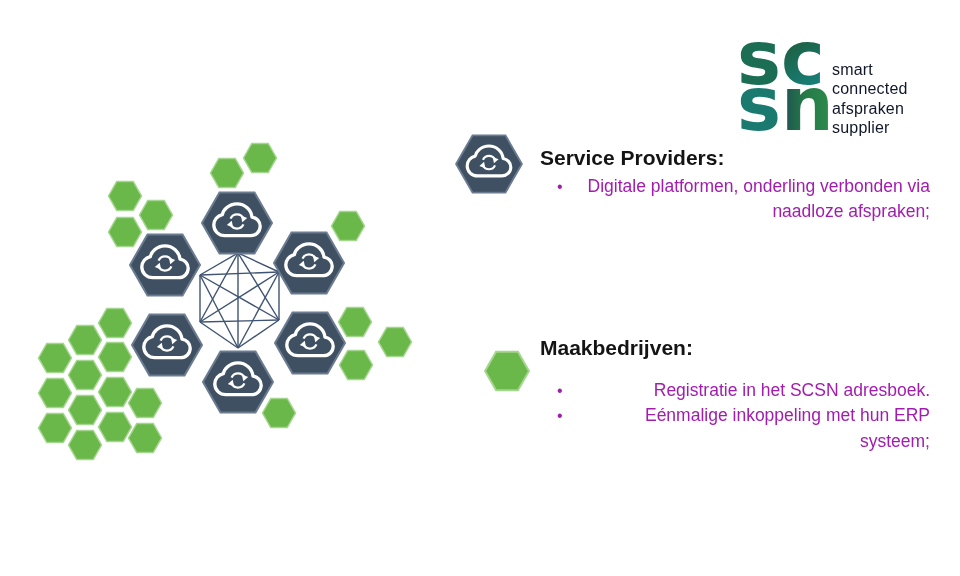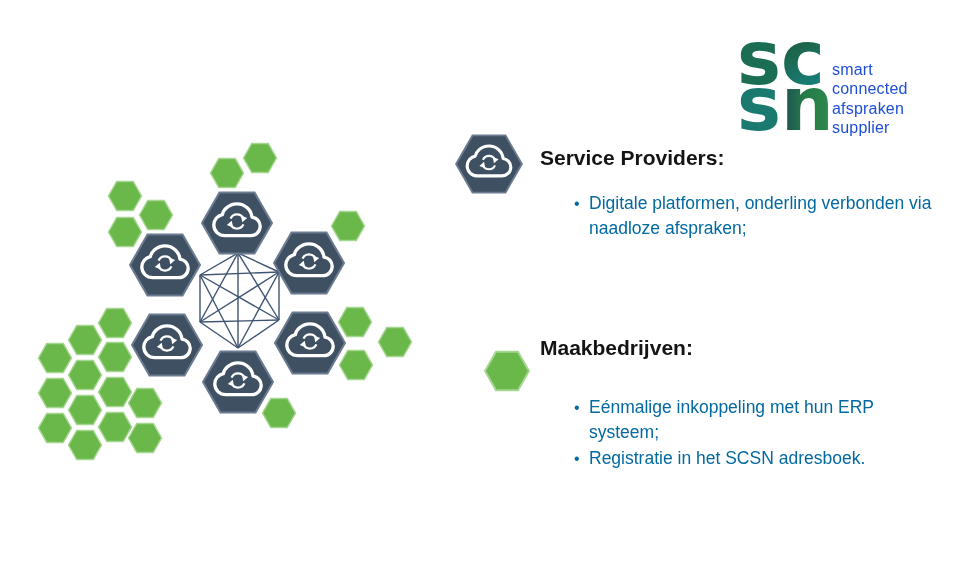--- a/index.html
+++ b/index.html
@@ -14,33 +14,33 @@
     position: absolute; left: 0; top: 0;
     width: 960px; height: 576px;
   }
   #logo-svg {
     position: absolute; left: 736px; top: 40px;
     width: 100px; height: 100px;
   }
   .logo-tagline {
     position: absolute; left: 832px; top: 60px;
     font-size: 16px; line-height: 19.3px;
-    color: #1d4ed8; letter-spacing: 0.2px;
+    color: #0f172a; letter-spacing: 0.2px;
   }
   .legend-title {
     position: absolute; left: 540px;
     font-size: 21px; font-weight: bold; color: #141414;
   }
   #sp-title { top: 146px; }
   #mk-title { top: 336px; text-align: center; }
   .legend-list {
     position: absolute; left: 540px;
-    margin: 17px; padding: 0; list-style: none;
+    margin: 0; padding: 0; list-style: none;
     width: 390px;
-    font-size: 17.5px; line-height: 25.3px; color: #0369a1;
+    font-size: 17.5px; line-height: 25.3px; color: #a21caf; text-align: right;
   }
   #sp-list { top: 174px; }
   #mk-list { top: 378px; }
   .legend-list li { position: relative; padding-left: 32px; }
   .legend-list li::before {
     content: "\2022";
     position: absolute; left: 17px; top: 0;
     font-size: 16px;
   }
   .logo-letter { font-family: "DejaVu Sans", sans-serif; font-weight: 700; }
@@ -161,15 +161,15 @@
   <div>supplier</div>
 </div>
 
 <div class="legend-title" id="sp-title">Service Providers:</div>
 <ul class="legend-list" id="sp-list">
   <li><span>Digitale platformen, onderling verbonden via naadloze afspraken;</span></li>
 </ul>
 
 <div class="legend-title" id="mk-title">Maakbedrijven:</div>
 <ul class="legend-list" id="mk-list">
+  <li><span>Registratie in het SCSN adresboek.</span></li>
   <li><span>Eénmalige inkoppeling met hun ERP systeem;</span></li>
-  <li><span>Registratie in het SCSN adresboek.</span></li>
 </ul>
 
 </body></html>

